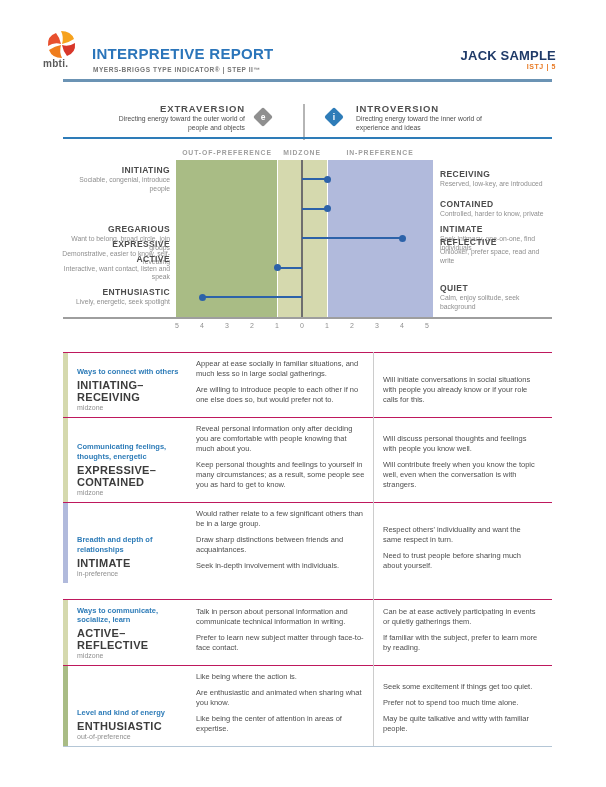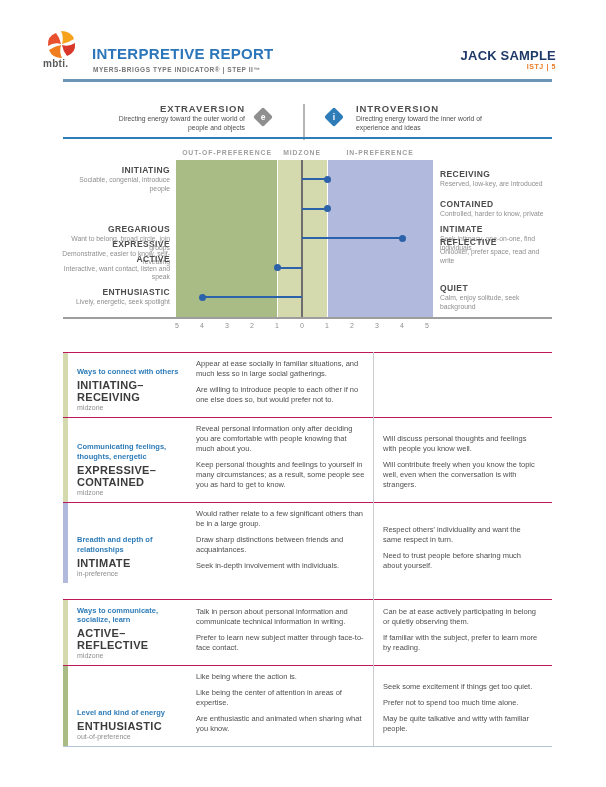--- a/index.html
+++ b/index.html
@@ -169,20 +169,23 @@
       <span class="strip" style="background: rgb(213, 217, 174);"></span>
       <div class="c1">
         <div class="cat">Ways to connect with others</div>
         <div class="fname">INITIATING–RECEIVING</div>
         <div class="flevel">midzone</div>
       </div>
       <div class="c2">
           <p>Appear at ease socially in familiar situations, and much less so in large social gatherings.</p>
           <p>Are willing to introduce people to each other if no one else does so, but would prefer not to.</p>
         </div>
+      <div class="c3">
+          <p>Will initiate conversations in social situations with people you already know or if your role calls for this.</p>
+        </div>
     </div>
       <div class="trow" style="min-height: 75px;">
       <span class="strip" style="background: rgb(213, 217, 174);"></span>
       <div class="c1">
         <div class="cat">Communicating feelings, thoughts, energetic</div>
         <div class="fname">EXPRESSIVE–CONTAINED</div>
         <div class="flevel">midzone</div>
       </div>
       <div class="c2">
           <p>Reveal personal information only after deciding you are comfortable with people knowing that much about you.</p>
@@ -215,35 +218,35 @@
       <div class="c1">
         <div class="cat">Ways to communicate, socialize, learn</div>
         <div class="fname">ACTIVE–REFLECTIVE</div>
         <div class="flevel">midzone</div>
       </div>
       <div class="c2">
           <p>Talk in person about personal information and communicate technical information in writing.</p>
           <p>Prefer to learn new subject matter through face-to-face contact.</p>
         </div>
       <div class="c3">
-          <p>Can be at ease actively participating in belong or quietly observing them.</p>
+          <p>Can be at ease actively participating in events or quietly gatherings them.</p>
           <p>If familiar with the subject, prefer to learn more by reading.</p>
         </div>
     </div>
       <div class="trow" style="min-height: 66px;">
       <span class="strip" style="background: rgb(169, 188, 133);"></span>
       <div class="c1">
         <div class="cat">Level and kind of energy</div>
         <div class="fname">ENTHUSIASTIC</div>
         <div class="flevel">out-of-preference</div>
       </div>
       <div class="c2">
           <p>Like being where the action is.</p>
+          <p>Are enthusiastic and animated when sharing what you know.</p>
           <p>Like being the center of attention in areas of expertise.</p>
-          <p>Are enthusiastic and animated when sharing what you know.</p>
         </div>
       <div class="c3">
           <p>Seek some excitement if things get too quiet.</p>
           <p>Prefer not to spend too much time alone.</p>
           <p>May be quite talkative and witty with familiar people.</p>
         </div>
     </div>
       <div class="col-divider"></div>
     </div>
 

